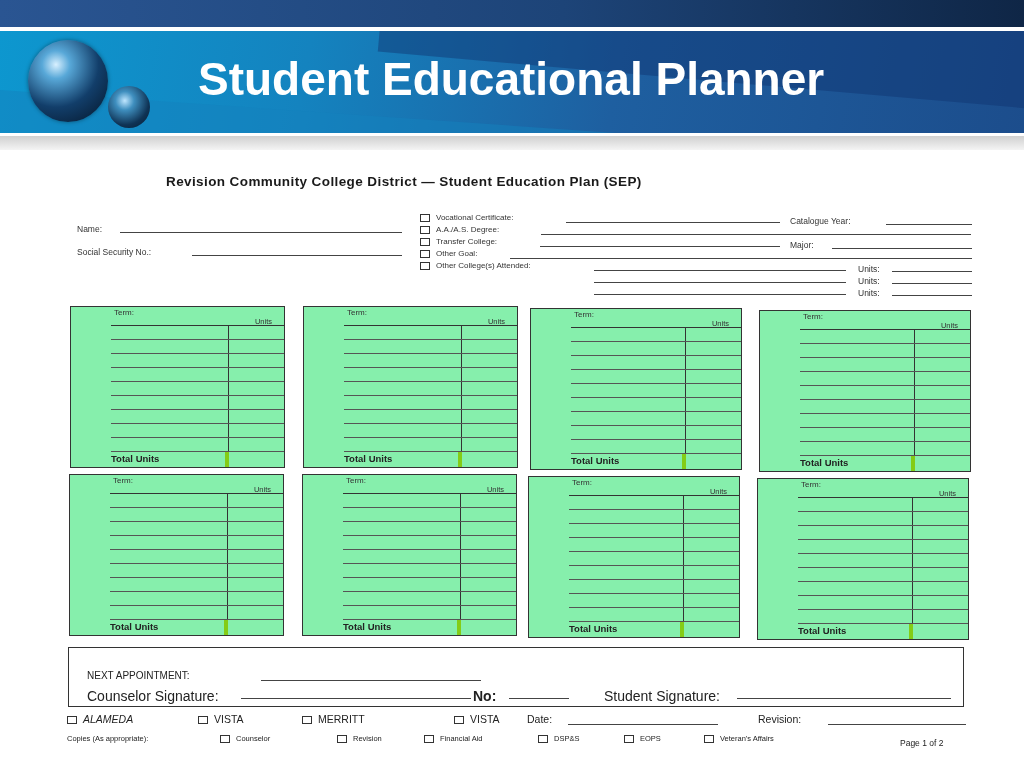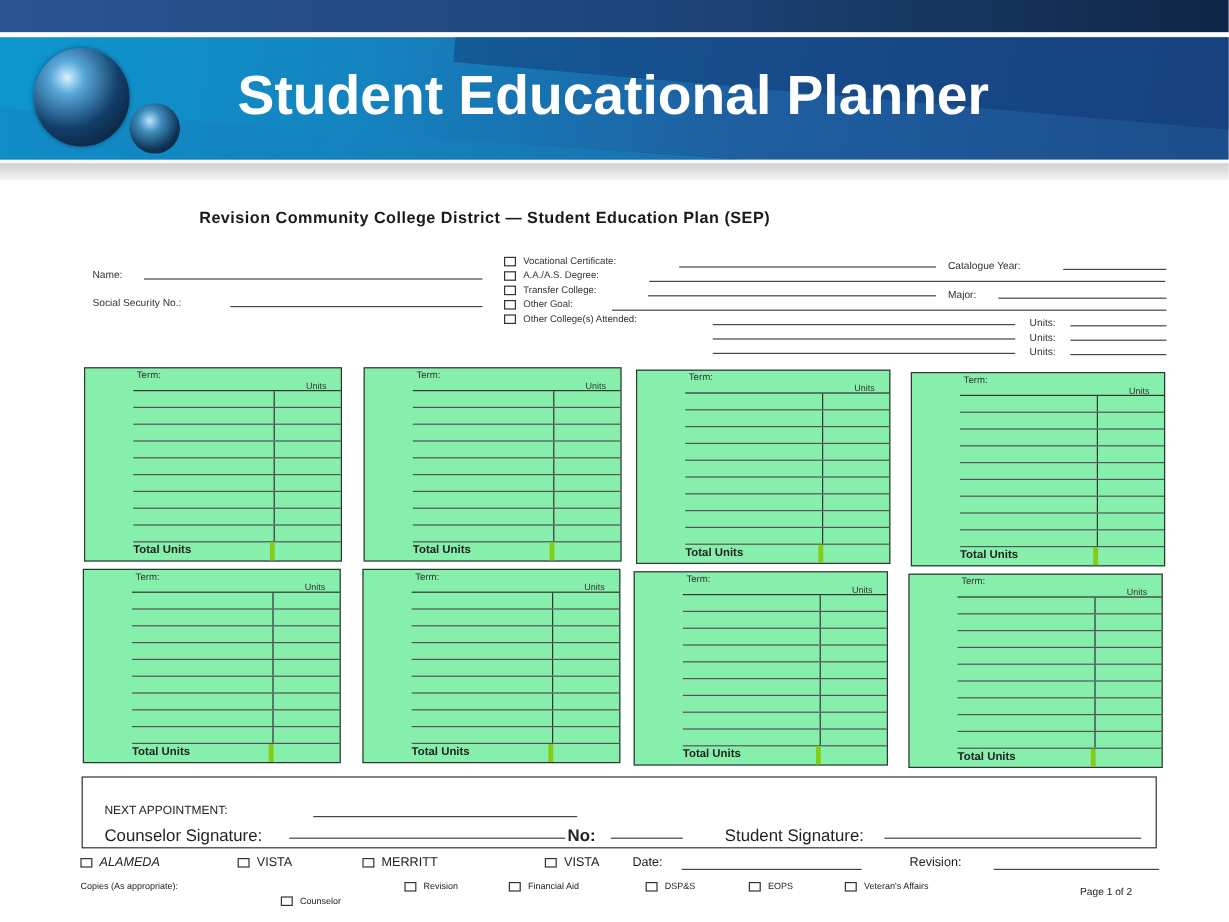--- a/index.html
+++ b/index.html
@@ -473,21 +473,21 @@
     <div class="campus" style="left:67px;font-style:italic;"><span class="cb"></span><span>ALAMEDA</span></div>
     <div class="campus" style="left:198px;"><span class="cb"></span><span>VISTA</span></div>
     <div class="campus" style="left:302px;text-align:center;"><span class="cb"></span><span>MERRITT</span></div>
     <div class="campus" style="left:422px;padding-left:32px;"><span class="cb"></span><span>VISTA</span></div>
     <span class="campus" style="left:527px;">Date:</span>
     <div class="line" style="left:568px;top:574px;width:150px;"></div>
     <span class="campus" style="left:758px;">Revision:</span>
     <div class="line" style="left:828px;top:574px;width:138px;"></div>
 
     <span class="copies" style="left:67px;">Copies (As appropriate):</span>
-    <div class="copies" style="left:234px;margin-top:12px;"><span class="cb"></span><span>Counselor</span></div>
+    <div class="copies" style="left:220px;"><span class="cb"></span><span>Counselor</span></div>
     <div class="copies" style="left:337px;"><span class="cb"></span><span>Revision</span></div>
     <div class="copies" style="left:424px;"><span class="cb"></span><span>Financial Aid</span></div>
     <div class="copies" style="left:538px;"><span class="cb"></span><span>DSP&amp;S</span></div>
     <div class="copies" style="left:624px;"><span class="cb"></span><span>EOPS</span></div>
     <div class="copies" style="left:704px;"><span class="cb"></span><span>Veteran's Affairs</span></div>
     <span class="copies" style="left:900px;top:588px;font-size:8.5px;">Page 1 of 2</span>
   </div>
 </div>
 
 </body></html>

